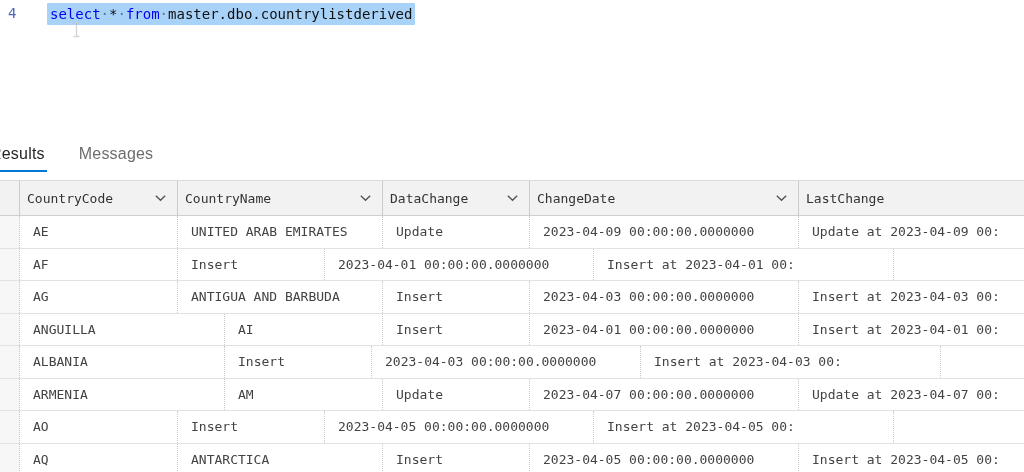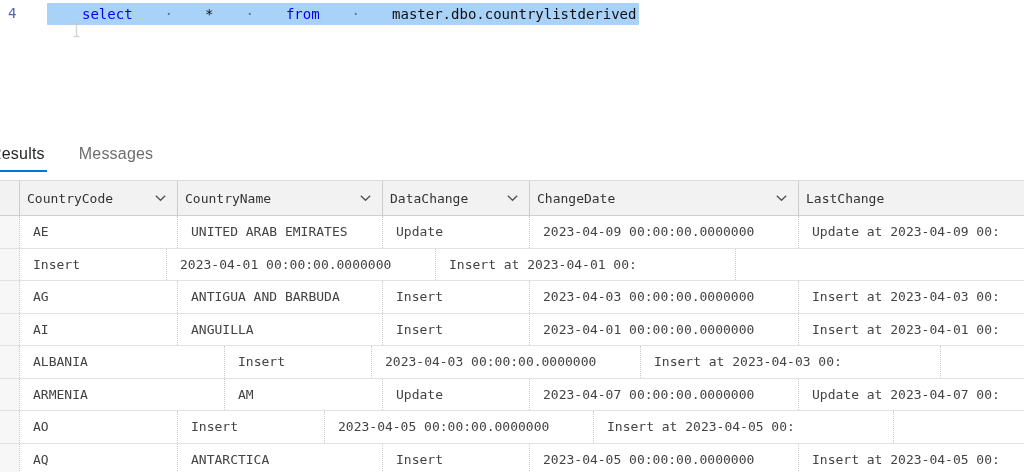--- a/index.html
+++ b/index.html
@@ -16,21 +16,21 @@
     font-family:"DejaVu Sans Mono","Liberation Mono",monospace;
     font-size:14px;color:#4e66b8;
   }
   .query-line{
     position:absolute;left:47px;top:3px;
     font-family:"DejaVu Sans Mono","Liberation Mono",monospace;
     font-size:14px;line-height:20px;
     background:#a9d2f8;border-radius:1px;
     padding:1px 3px;white-space:pre;cursor:text;
   }
-  .tok{white-space:pre;margin-left:32px;}
+  .tok{white-space:pre;}
   .tok-keyword{color:#0000f0;}
   .tok-plain{color:#101010;}
   .tok-whitespace{color:#56789a;}
   .ibeam{position:absolute;left:71px;top:21px;opacity:.75;}
 
   
   .tab-bar{
     position:absolute;top:143px;left:-12px;
     display:flex;gap:30px;align-items:flex-end;
   }
@@ -110,36 +110,37 @@
         <div class="grid-row">
           <div class="gcell gutter" style="width: 20px;"></div>
           <div class="gcell" style="width: 158px;">AE</div>
           <div class="gcell" style="width: 205px;">UNITED ARAB EMIRATES</div>
           <div class="gcell" style="width: 147px;">Update</div>
           <div class="gcell" style="width: 269px;">2023-04-09 00:00:00.0000000</div>
           <div class="gcell" style="width: 300px;">Update at 2023-04-09 00:</div>
         </div>
         <div class="grid-row">
           <div class="gcell gutter" style="width: 20px;"></div>
+          <div class="gcell" style="width: 158px;">AF</div>
           <div class="gcell" style="width: 147px;">Insert</div>
           <div class="gcell" style="width: 269px;">2023-04-01 00:00:00.0000000</div>
           <div class="gcell" style="width: 300px;">Insert at 2023-04-01 00:</div>
         </div>
         <div class="grid-row">
           <div class="gcell gutter" style="width: 20px;"></div>
           <div class="gcell" style="width: 158px;">AG</div>
           <div class="gcell" style="width: 205px;">ANTIGUA AND BARBUDA</div>
           <div class="gcell" style="width: 147px;">Insert</div>
           <div class="gcell" style="width: 269px;">2023-04-03 00:00:00.0000000</div>
           <div class="gcell" style="width: 300px;">Insert at 2023-04-03 00:</div>
         </div>
         <div class="grid-row">
           <div class="gcell gutter" style="width: 20px;"></div>
+          <div class="gcell" style="width: 205px;">ANGUILLA</div>
           <div class="gcell" style="width: 158px;">AI</div>
-          <div class="gcell" style="width: 205px;">ANGUILLA</div>
           <div class="gcell" style="width: 147px;">Insert</div>
           <div class="gcell" style="width: 269px;">2023-04-01 00:00:00.0000000</div>
           <div class="gcell" style="width: 300px;">Insert at 2023-04-01 00:</div>
         </div>
         <div class="grid-row">
           <div class="gcell gutter" style="width: 20px;"></div>
           <div class="gcell" style="width: 205px;">ALBANIA</div>
           <div class="gcell" style="width: 147px;">Insert</div>
           <div class="gcell" style="width: 269px;">2023-04-03 00:00:00.0000000</div>
           <div class="gcell" style="width: 300px;">Insert at 2023-04-03 00:</div>

